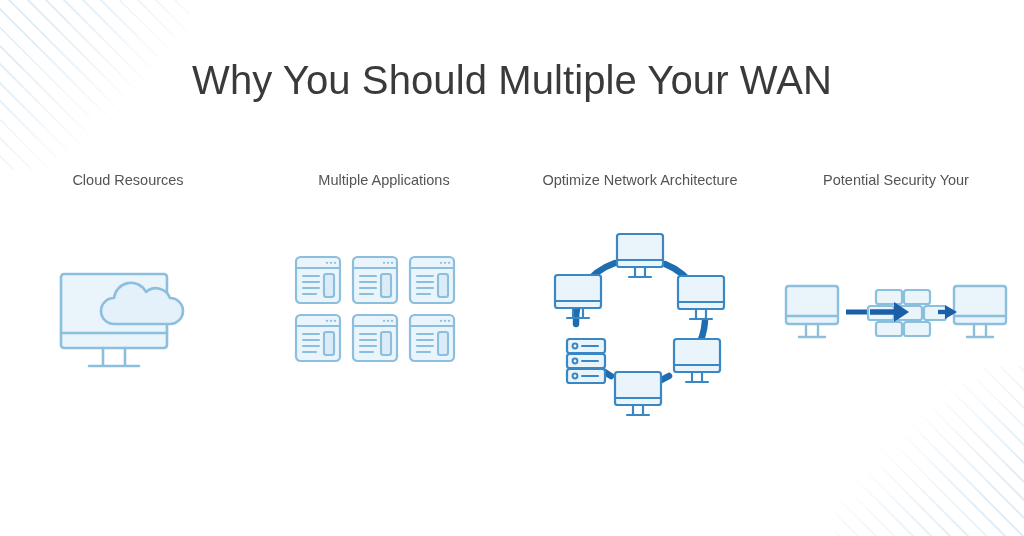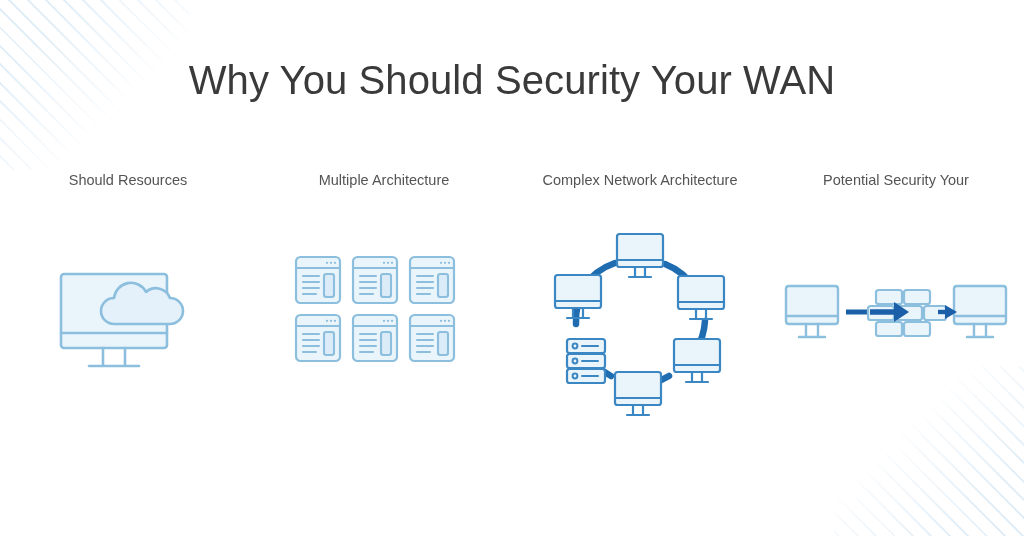--- a/index.html
+++ b/index.html
@@ -98,26 +98,26 @@
   .col-art svg { display: block; overflow: visible; }
 </style>
 </head>
 <body>
 
 <div class="slide">
 
   <div class="stripes stripes-tl"></div>
   <div class="stripes stripes-br"></div>
 
-  <div class="title">Why You Should Security Your WAN</div>
+  <div class="title">Why You Should Multiple Your WAN</div>
 
   <div class="columns">
 
     <div class="col">
-      <div class="col-label">Should Resources</div>
+      <div class="col-label">Cloud Resources</div>
       <div class="col-art">
         <svg width="150" height="130" viewBox="0 0 150 130">
           <g fill="#eaf4fb" stroke="#8cbedd" stroke-width="2.6" stroke-linejoin="round" stroke-linecap="round">
 
             <rect x="8" y="24" width="106" height="74" rx="3"></rect>
 
             <path d="M8 83 H114" fill="none"></path>
 
             <path d="M50 98 V115 M72 98 V115" fill="none"></path>
 
@@ -128,21 +128,21 @@
                      a15 15 0 0 1 24 6
                      a13 13 0 0 1 0 26
                      H61
                      a13 13 0 0 1 0 -26 Z" fill="#e4f1fa"></path>
           </g>
         </svg>
       </div>
     </div>
 
     <div class="col">
-      <div class="col-label">Multiple Architecture</div>
+      <div class="col-label">Multiple Applications</div>
       <div class="col-art">
         <svg width="180" height="120" viewBox="0 0 180 120">
           <defs>
             <g id="appcard">
               <rect x="0" y="0" width="44" height="46" rx="4.5" fill="#eaf4fb" stroke="#8cbedd" stroke-width="2.2"></rect>
               <path d="M0 11 H44" stroke="#8cbedd" stroke-width="2.2" fill="none"></path>
               <circle cx="31" cy="5.8" r="1.15" fill="#8cbedd"></circle>
               <circle cx="35" cy="5.8" r="1.15" fill="#8cbedd"></circle>
               <circle cx="39" cy="5.8" r="1.15" fill="#8cbedd"></circle>
               <g stroke="#8cbedd" stroke-width="2.1" stroke-linecap="round">
@@ -162,21 +162,21 @@
           <g>
             <use href="#appcard" x="2" y="60"></use>
             <use href="#appcard" x="59" y="60"></use>
             <use href="#appcard" x="116" y="60"></use>
           </g>
         </svg>
       </div>
     </div>
 
     <div class="col">
-      <div class="col-label">Complex Network Architecture</div>
+      <div class="col-label">Optimize Network Architecture</div>
       <div class="col-art">
         <svg width="190" height="175" viewBox="0 0 190 175">
           <defs>
             <g id="netmon">
               <rect x="-23" y="-20" width="46" height="33" rx="2.6" fill="#eaf4fb" stroke="#3b87c4" stroke-width="2.2"></rect>
               <path d="M-23 6 H23" stroke="#3b87c4" stroke-width="2.2" fill="none"></path>
               <path d="M-5 13 V22 M5 13 V22" stroke="#3b87c4" stroke-width="2.2" fill="none" stroke-linecap="round"></path>
               <path d="M-11 23 H11" stroke="#3b87c4" stroke-width="2.2" fill="none" stroke-linecap="round"></path>
             </g>
           </defs>

